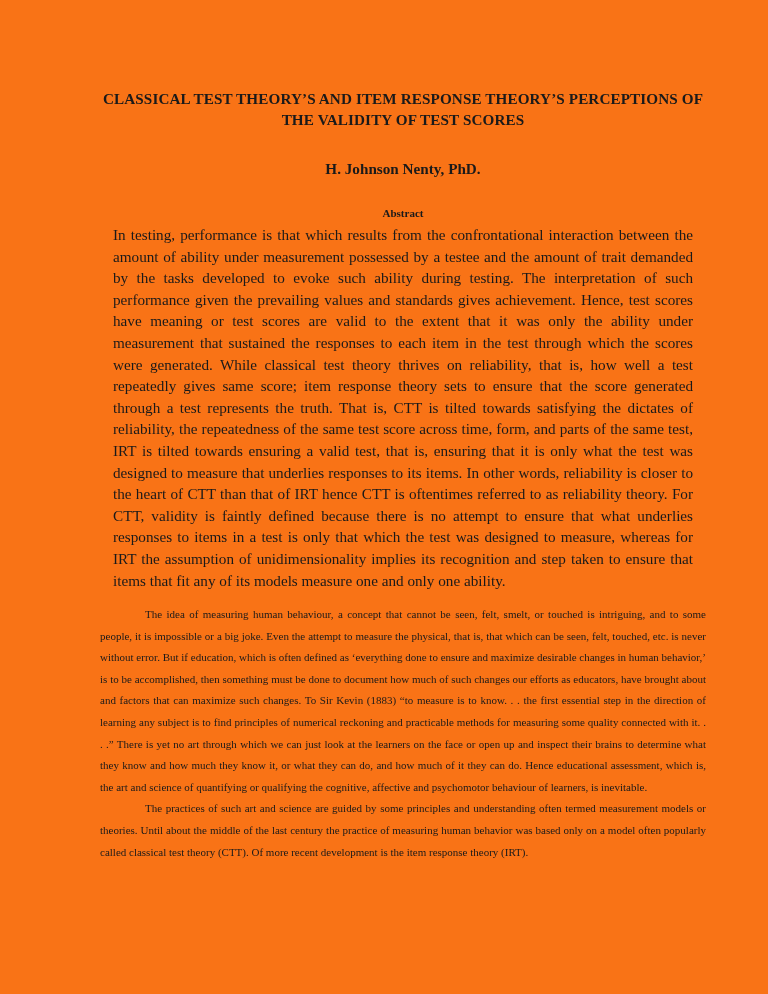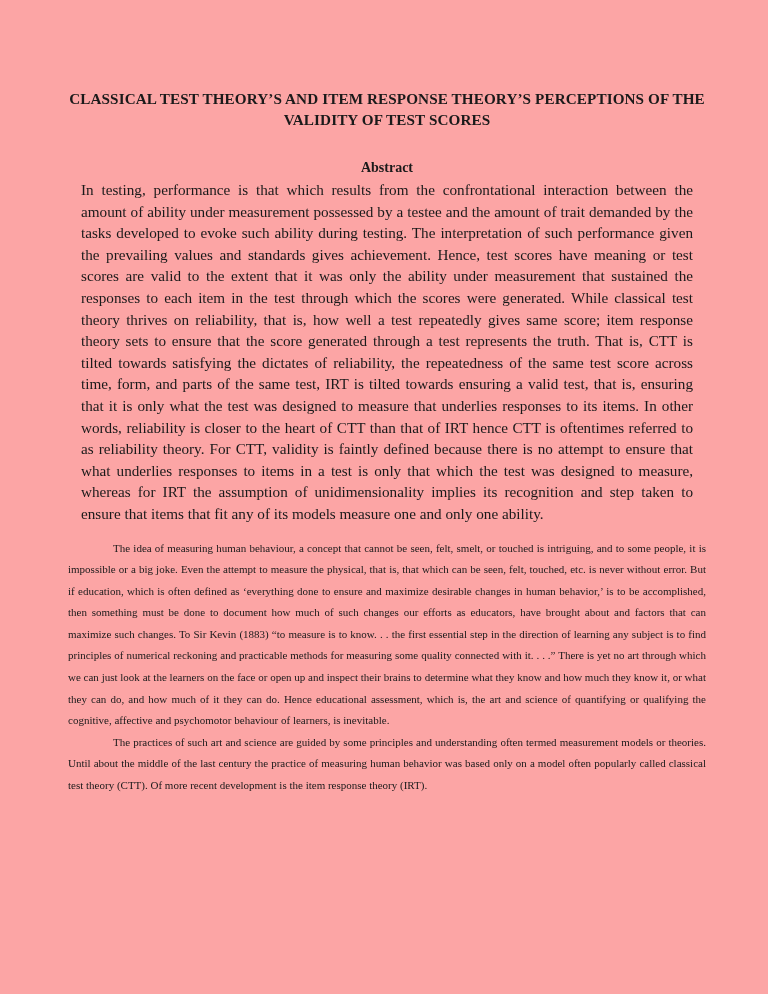--- a/index.html
+++ b/index.html
@@ -11,23 +11,23 @@
     width: 768px;
     height: 994px;
     font-family: "Liberation Serif", "DejaVu Serif", serif;
     color: #1a1a1a;
     -webkit-font-smoothing: antialiased;
   }
   .page {
     position: relative;
     width: 768px;
     height: 994px;
-    background: #fca5a5;
+    background: #f97316;
     box-sizing: border-box;
-    padding: 88px 62px 0 68px;
+    padding: 88px 62px 0 100px;
   }
   .doc-title {
     text-align: center;
     font-weight: bold;
     font-size: 15.2px;
     line-height: 21px;
     letter-spacing: 0.1px;
     margin: 0;
   }
   .author-block {
@@ -42,21 +42,21 @@
   }
   .author-affil {
     font-size: 15.2px;
     line-height: 21px;
     margin: 0;
     margin-top: 1px;
   }
   .abstract-heading {
     text-align: center;
     font-weight: bold;
-    font-size: 14px;
+    font-size: 11px;
     line-height: 20px;
     margin: 0;
     margin-top: 24px;
   }
   .body-text {
     font-size: 15.2px;
     line-height: 21.6px;
     text-align: justify;
     text-justify: inter-word;
     margin: 13px;
@@ -97,20 +97,21 @@
   }
 </style>
 </head>
 <body>
 
 <div class="page">
 
   <h1 class="doc-title">CLASSICAL TEST THEORY’S AND ITEM RESPONSE THEORY’S PERCEPTIONS OF THE VALIDITY OF TEST SCORES</h1>
 
   <div class="author-block">
+    <p class="author-name">H. Johnson Nenty, PhD.</p>
   </div>
 
   <h2 class="abstract-heading">Abstract</h2>
 
   <p class="body-text abstract-body">In testing, performance is that which results from the confrontational interaction between the amount of ability under measurement possessed by a testee and the amount of trait demanded by the tasks developed to evoke such ability during testing. The interpretation of such performance given the prevailing values and standards gives achievement. Hence, test scores have meaning or test scores are valid to the extent that it was only the ability under measurement that sustained the responses to each item in the test through which the scores were generated. While classical test theory thrives on reliability, that is, how well a test repeatedly gives same score; item response theory sets to ensure that the score generated through a test represents the truth. That is, CTT is tilted towards satisfying the dictates of reliability, the repeatedness of the same test score across time, form, and parts of the same test,  IRT is tilted towards ensuring a valid test, that is, ensuring that it is only what the test was designed to measure that underlies responses to its items.  In other words, reliability is closer to the heart of CTT than that of IRT hence CTT is oftentimes referred to as reliability theory. For CTT, validity is faintly defined because there is no attempt to ensure that what underlies responses to items in a test is only that which the test was designed to measure, whereas for IRT the assumption of unidimensionality implies its recognition and step taken to ensure that items that fit any of its models measure one and only one ability.</p>
 
 
 
   <p class="para">The idea of measuring human behaviour, a concept that cannot be seen, felt, smelt, or touched is intriguing, and to some people, it is impossible or a big joke. Even the attempt to measure the physical, that is, that which can be seen, felt, touched, etc.  is never without error. But if education, which is often defined as ‘everything done to ensure and maximize desirable changes in human behavior,’ is to be accomplished, then something must be done to document how much of such changes our efforts as educators, have brought about and factors that can maximize such changes.   To Sir Kevin (1883) “to measure is to know. . . the first essential step in the direction of learning any subject is to find principles of numerical reckoning and practicable methods for measuring some quality connected with it. . . .” There is yet no art through which we can just look at the learners on the face or open up and inspect their brains to determine what they know and how much they know it, or what they can do, and how much of it they can do. Hence educational assessment, which is, the art and science of quantifying or qualifying the cognitive, affective and psychomotor behaviour of learners, is inevitable.</p>
 

